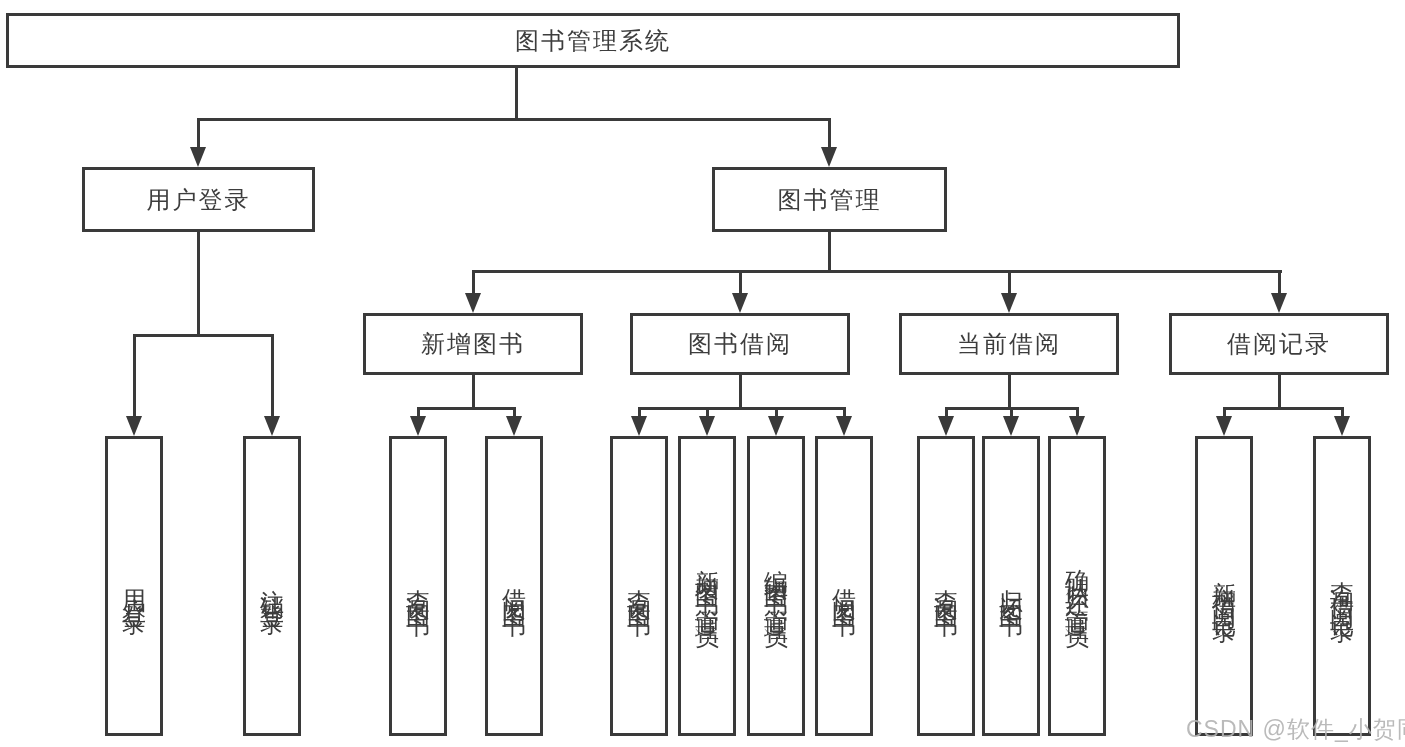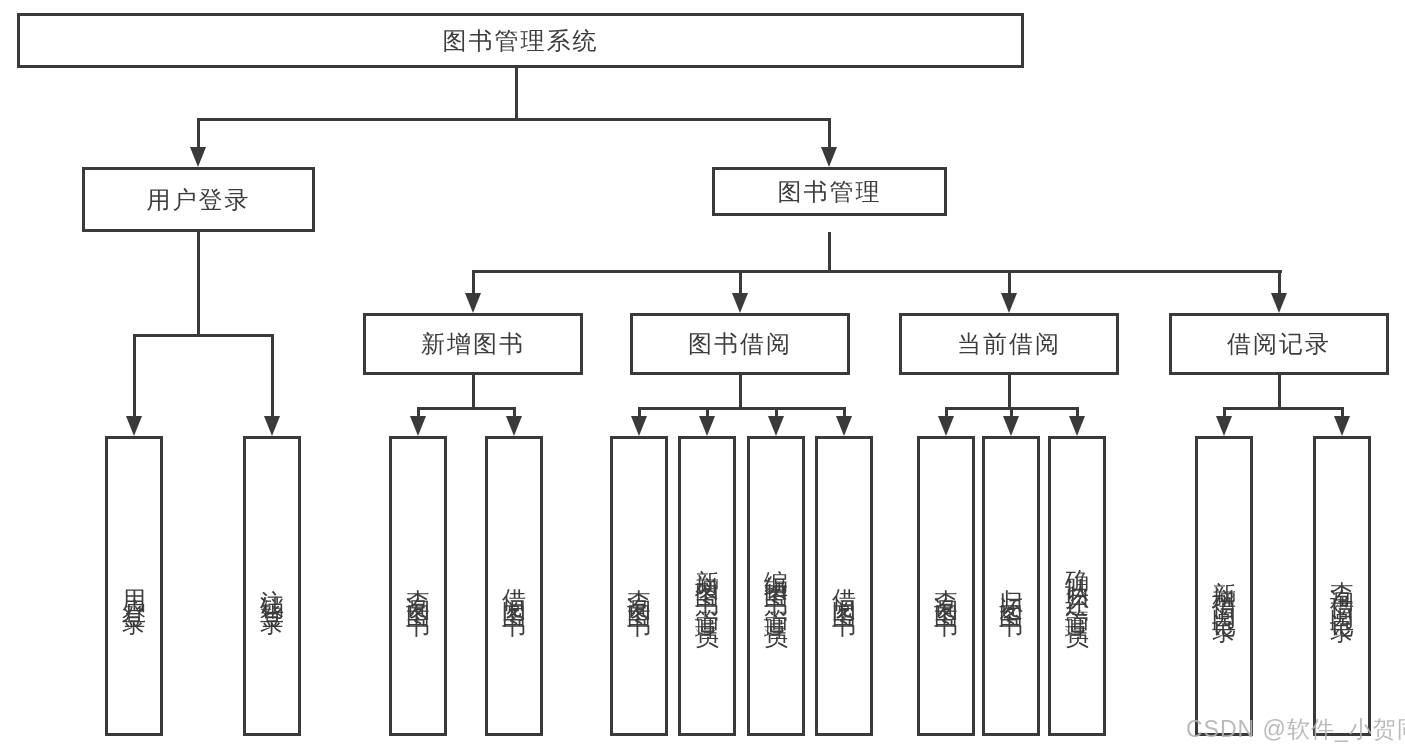--- a/index.html
+++ b/index.html
@@ -29,35 +29,35 @@
   .watermark{
     position:absolute;left:1186px;top:714px;z-index:10;
     font-size:23px;color:#b3b3b3;opacity:0.9;letter-spacing:1px;white-space:nowrap;
   }
 </style>
 </head>
 <body>
 
 <div id="canvas">
 
-  <div class="box" style="left:17px;top:13px;width:1007px;height:55px">
+  <div class="box" style="left:6px;top:13px;width:1174px;height:55px">
     <span>图书管理系统</span>
   </div>
 
   <div class="ln" style="left:515px;top:68px;width:3px;height:50px"></div>
   <div class="ln" style="left:197px;top:118px;width:634px;height:3px"></div>
   <div class="ln" style="left:197px;top:118px;width:3px;height:29px"></div>
   <div class="ln" style="left:828px;top:118px;width:3px;height:29px"></div>
   <div class="ah" style="left:190px;top:147px"></div>
   <div class="ah" style="left:821px;top:147px"></div>
 
   <div class="box" style="left:82px;top:167px;width:233px;height:65px">
     <span>用户登录</span>
   </div>
-  <div class="box" style="left:712px;top:167px;width:235px;height:49px">
+  <div class="box" style="left:712px;top:167px;width:235px;height:65px">
     <span>图书管理</span>
   </div>
 
   <div class="ln" style="left:197px;top:232px;width:3px;height:102px"></div>
   <div class="ln" style="left:133px;top:334px;width:140px;height:3px"></div>
   <div class="ln" style="left:133px;top:334px;width:3px;height:82px"></div>
   <div class="ln" style="left:271px;top:334px;width:3px;height:82px"></div>
   <div class="ah" style="left:126px;top:416px"></div>
   <div class="ah" style="left:264px;top:416px"></div>
 

